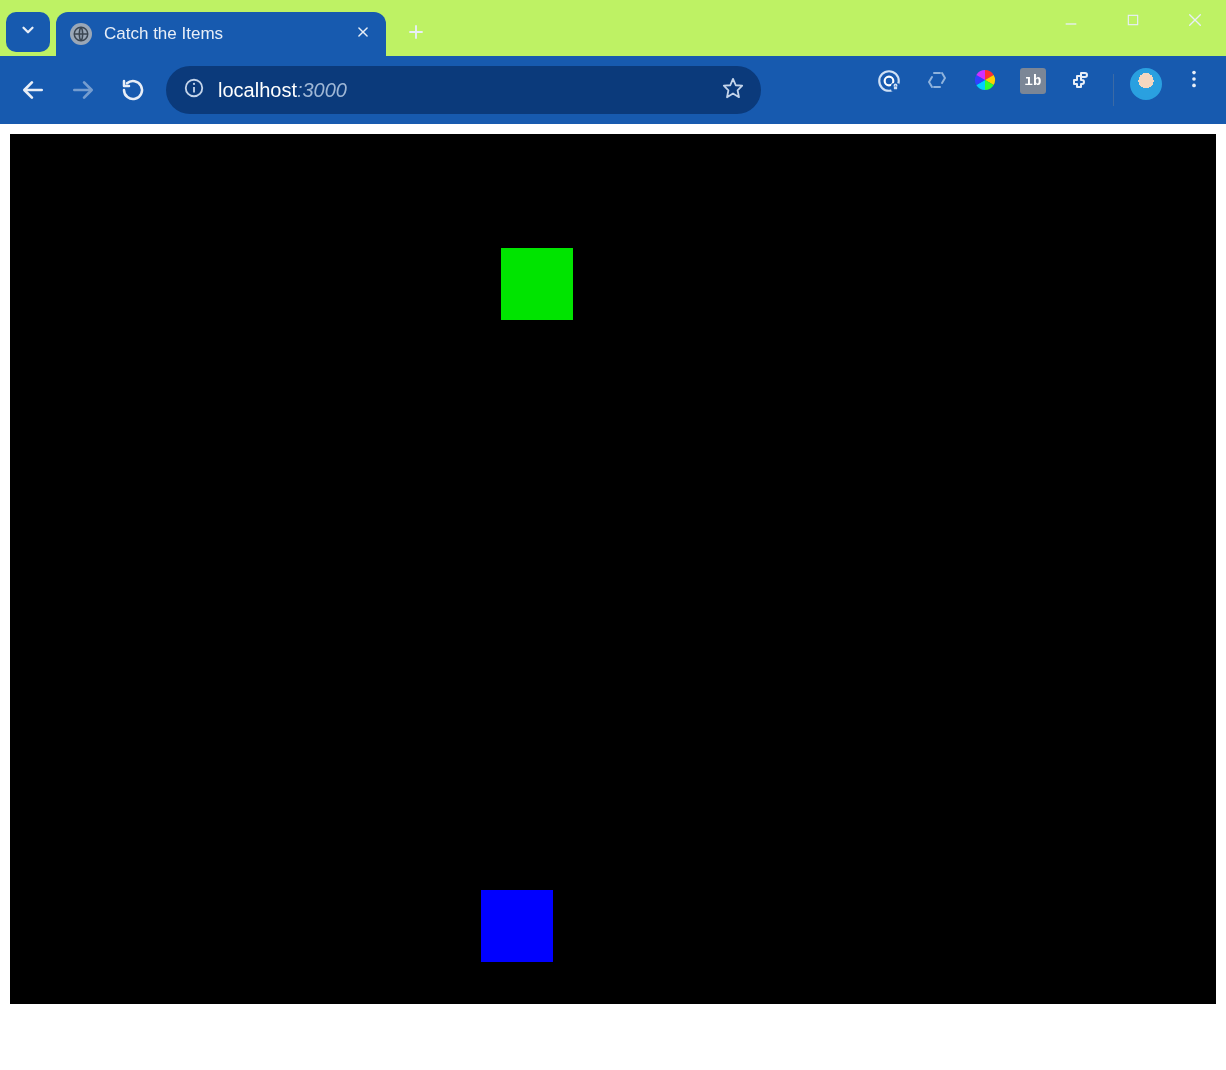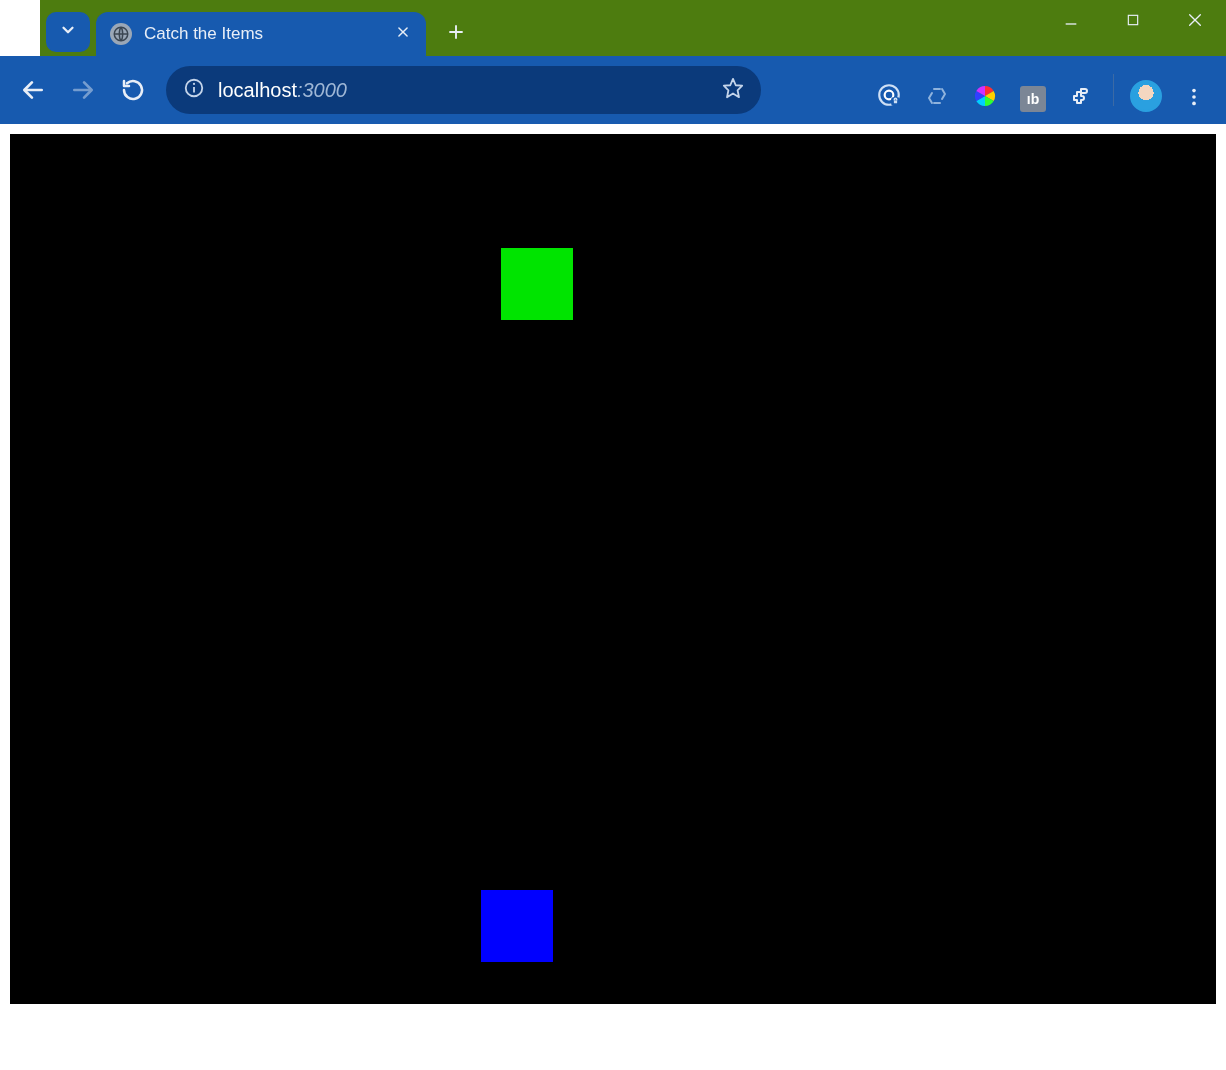--- a/index.html
+++ b/index.html
@@ -16,25 +16,24 @@
   
   .browser-shell {
     width: 1226px;
     height: 1070px;
     background: #ffffff;
     position: relative;
   }
 
   .titlebar {
     height: 56px;
-    background: #4d7c0f;
+    background: #bef264;
     display: flex;
     align-items: flex-end;
     padding: 0;
-    margin-left: 40px;
   }
   .titlebar-left {
     display: flex;
     align-items: center;
     height: 56px;
     padding-left: 6px;
   }
   .search-tabs-btn {
     width: 44px;
     height: 40px;
@@ -134,21 +133,21 @@
   }
   .omnibox .url-host { color: #ffffff; }
   .omnibox .url-rest { color: #9fb7d6; font-style: italic; }
   .omnibox .spacer { flex:1; }
   .omnibox .bookmark {
     width: 24px;height:24px;display:flex;align-items:center;justify-content:center;margin-left:8px;color:#b9c9df;
   }
 
   .toolbar-spacer { flex:1; }
   .ext-btn {
-    width: 44px;height:44px;display:flex;align-items:flex-end;justify-content:center;color:#d3dff0;
+    width: 44px;height:44px;display:flex;align-items:flex-start;justify-content:center;color:#d3dff0;font-family:Liberation Mono, monospace;
   }
   .ext-square {
     width: 26px;height:26px;background:#7b8696;display:flex;align-items:center;justify-content:center;color:#fff;font-weight:bold;font-size:14px;border-radius:3px;
   }
   .ext-sep {
     width: 1px;height: 32px; background:#3b6aa5; margin: 0 6px;
   }
   .avatar {
     width:32px;height:32px;border-radius:50%;
     background: radial-gradient(circle at 50% 38%, #f4d7c0 0 34%, #2aa0e0 34% 100%);

